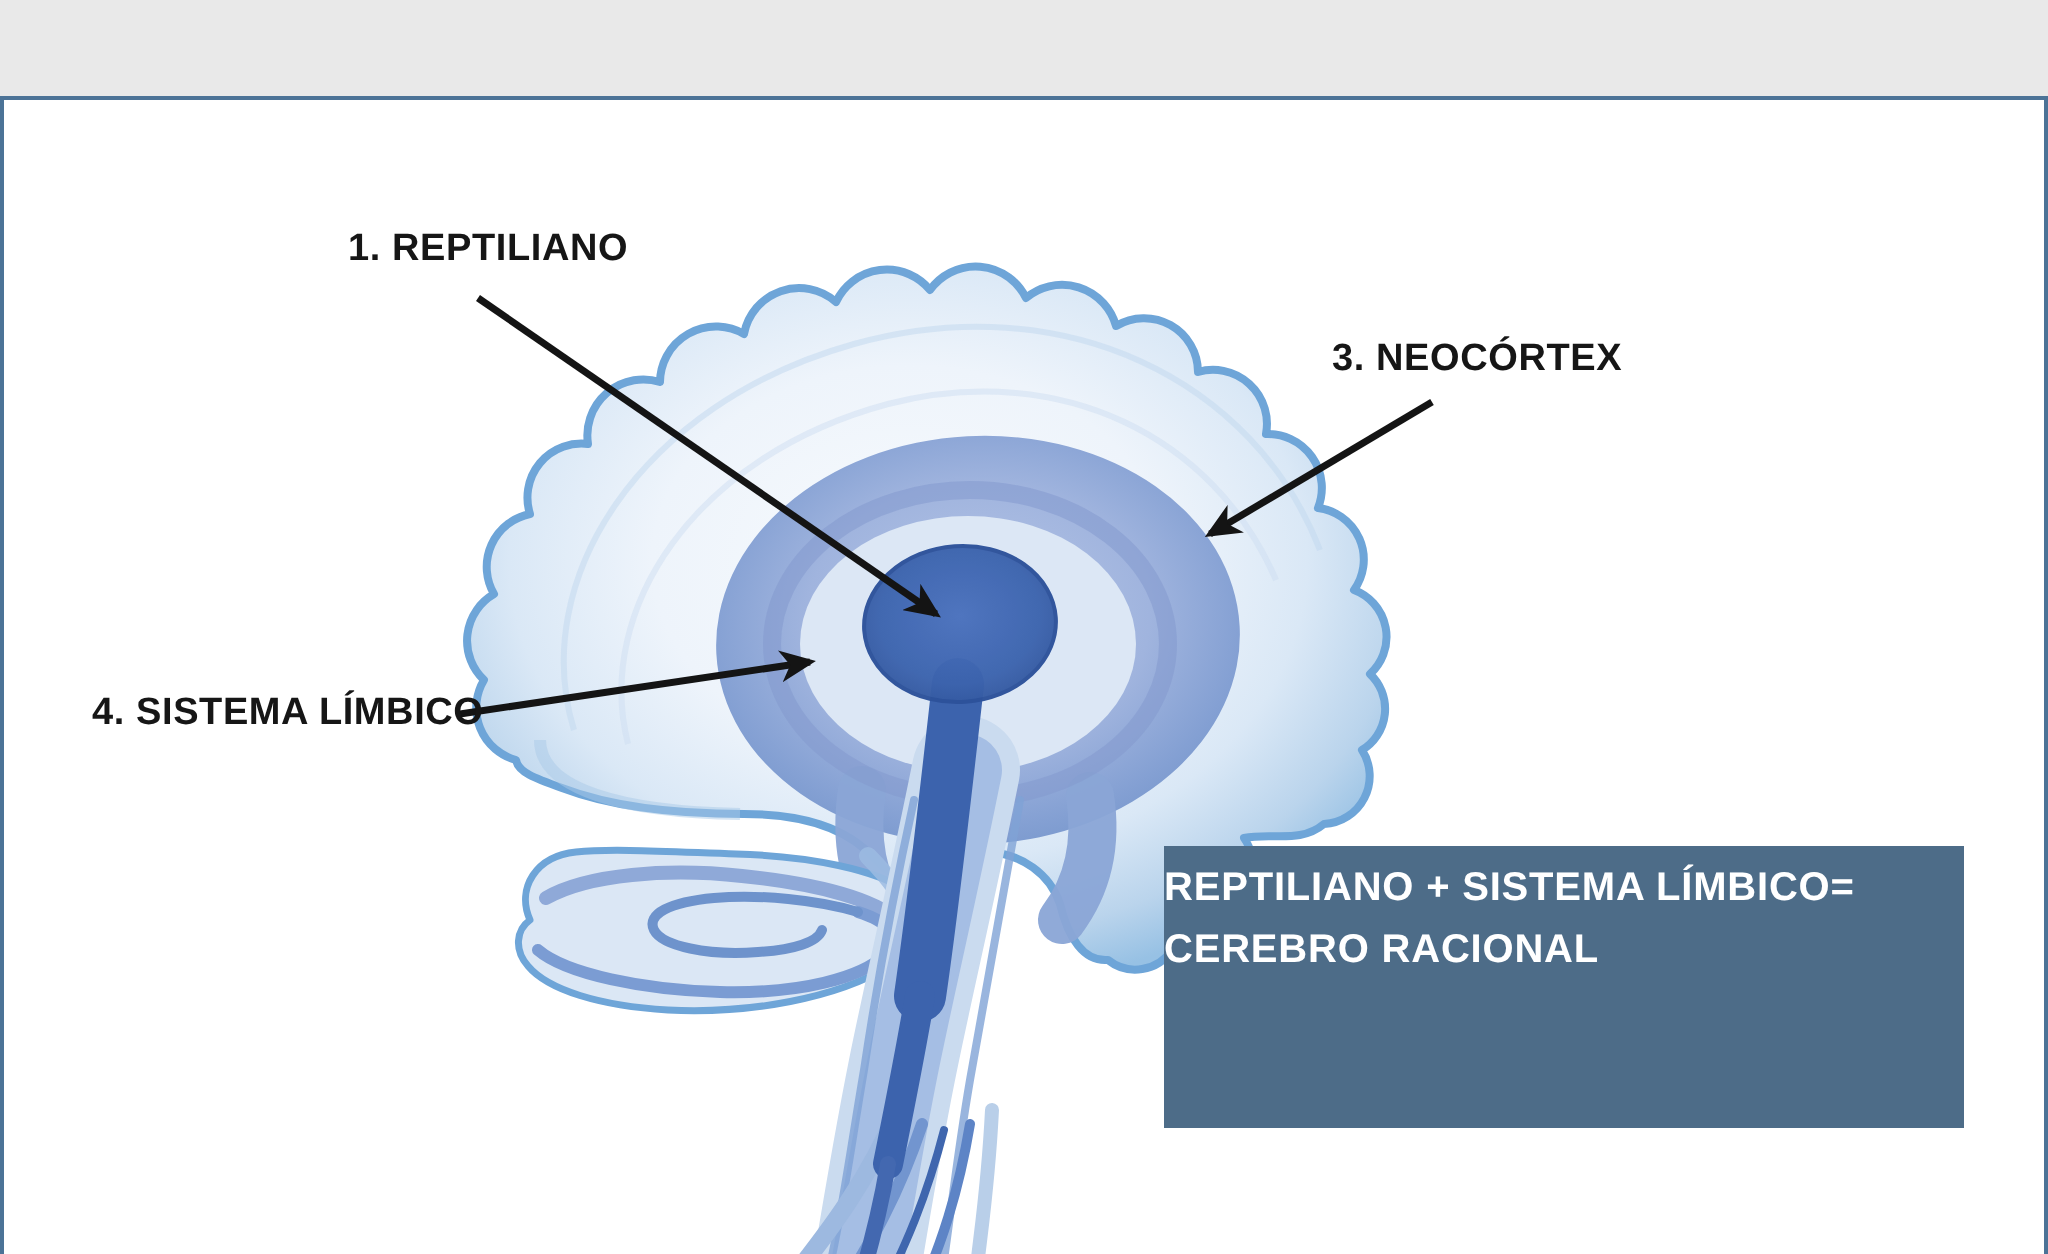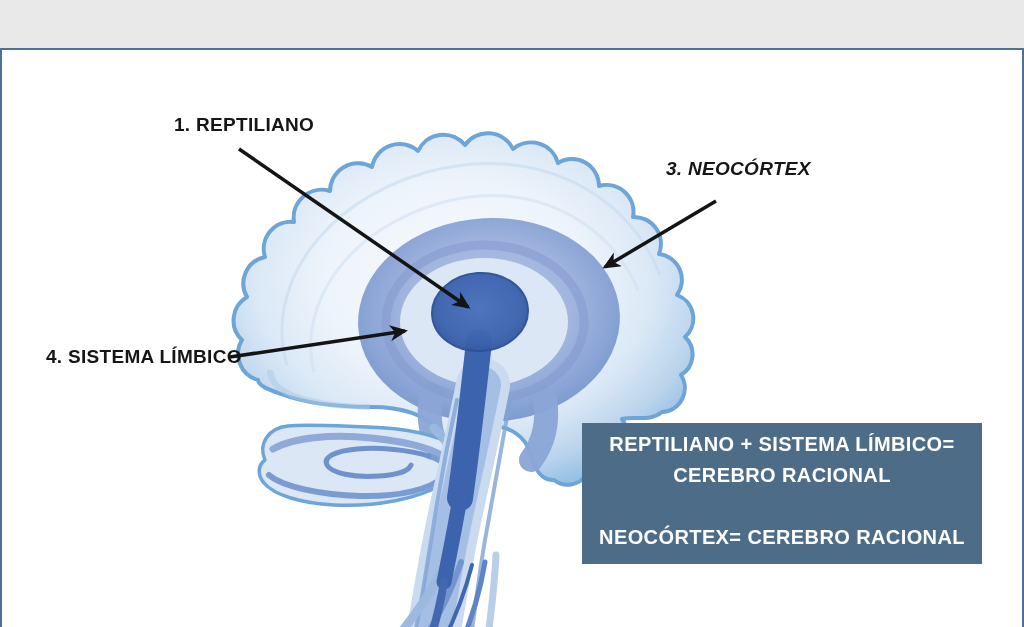--- a/index.html
+++ b/index.html
@@ -17,28 +17,27 @@
   .diagram-label{
     position:absolute;
     font-weight:700;
     font-size:19px;
     letter-spacing:.3px;
     color:var(--label_color,#161616);
     white-space:nowrap;
   }
   #label-reptiliano{left:172px;top:64px;}
   #label-limbico{left:44px;top:296px;}
-  #label-neocortex{left:664px;top:108px;font-style:italic;}
+  #label-neocortex{left:664px;top:119px;}
   #info-box{
     position:absolute;
     left:580px;top:373px;
     width:400px;height:141px;
     background:var(--info_box_bg,#4d6c88);
     color:var(--info_box_text,#fff);
-    text-align:center;
     font-weight:700;
     font-size:20px;
     letter-spacing:.4px;
     padding-top:6px;
   }
   .box-line{min-height:31px;line-height:31px;}
   .arrow-line{stroke:var(--arrow_color,#141414);stroke-width:3.5px;}
 </style>
 </head>
 <body>
@@ -144,16 +143,15 @@
   <div class="diagram-label" id="label-reptiliano">1. REPTILIANO</div>
 
   <div class="diagram-label" id="label-limbico">4. SISTEMA LÍMBICO</div>
 
   <div class="diagram-label" id="label-neocortex">3. NEOCÓRTEX</div>
 
   <div id="info-box">
     <div class="box-line">REPTILIANO + SISTEMA LÍMBICO=</div>
     <div class="box-line">CEREBRO RACIONAL</div>
     <div class="box-line"></div>
-    <div class="box-line">NEOCÓRTEX= CEREBRO RACIONAL</div>
   </div>
 
 </div>
 
 </body></html>

